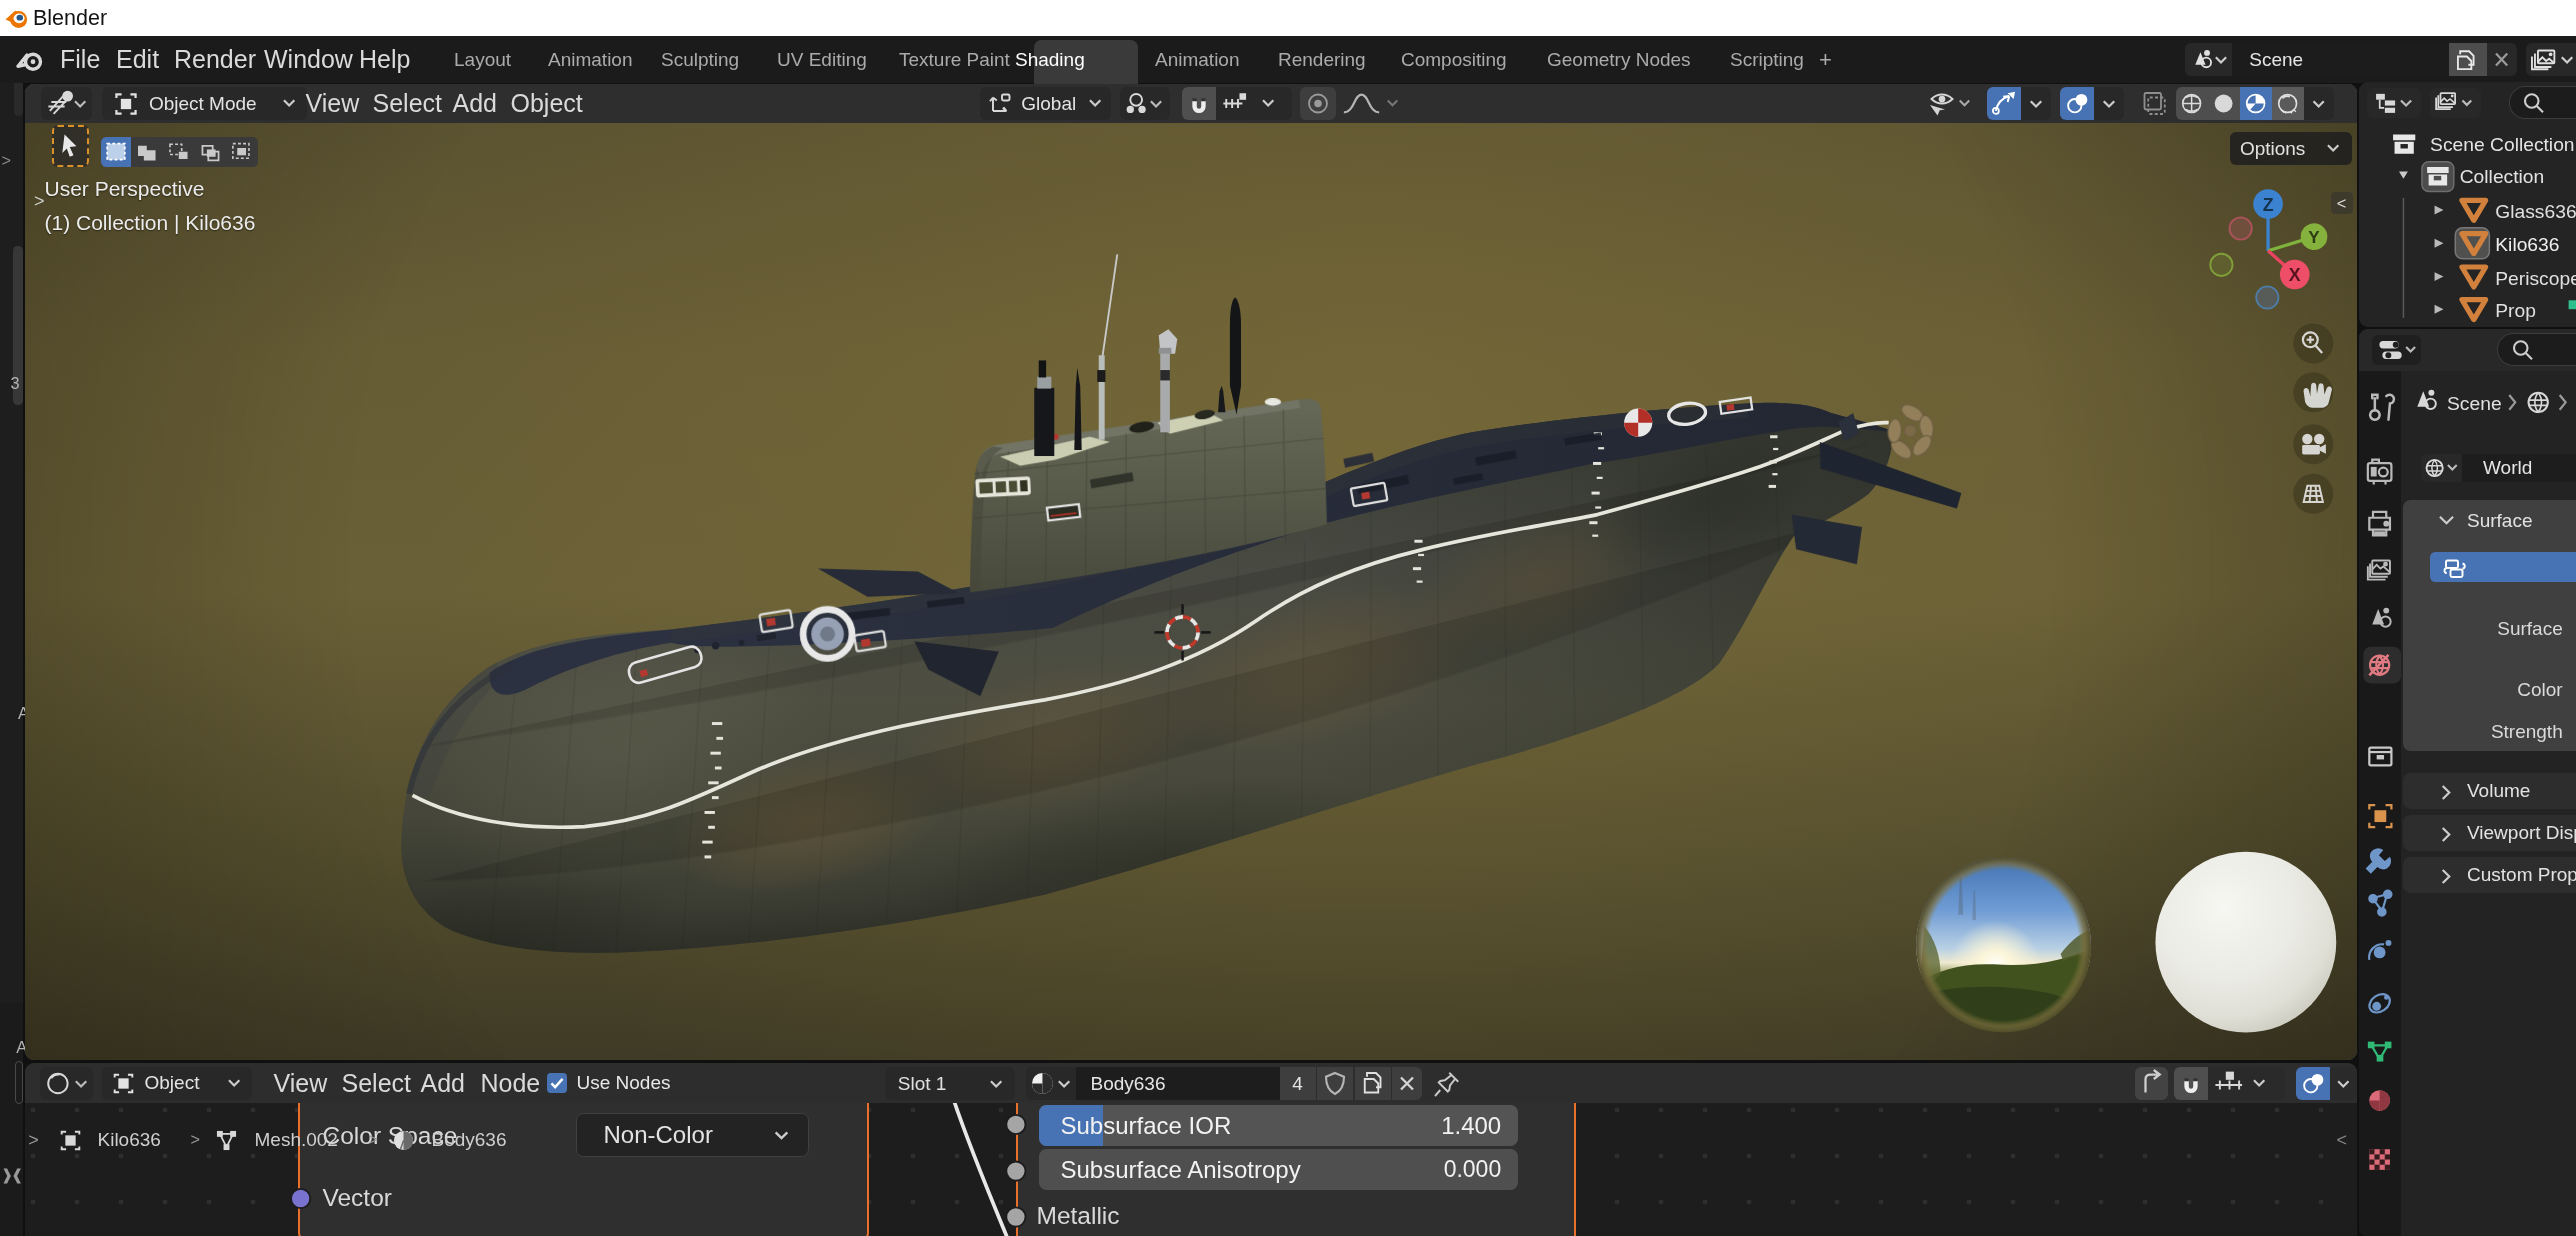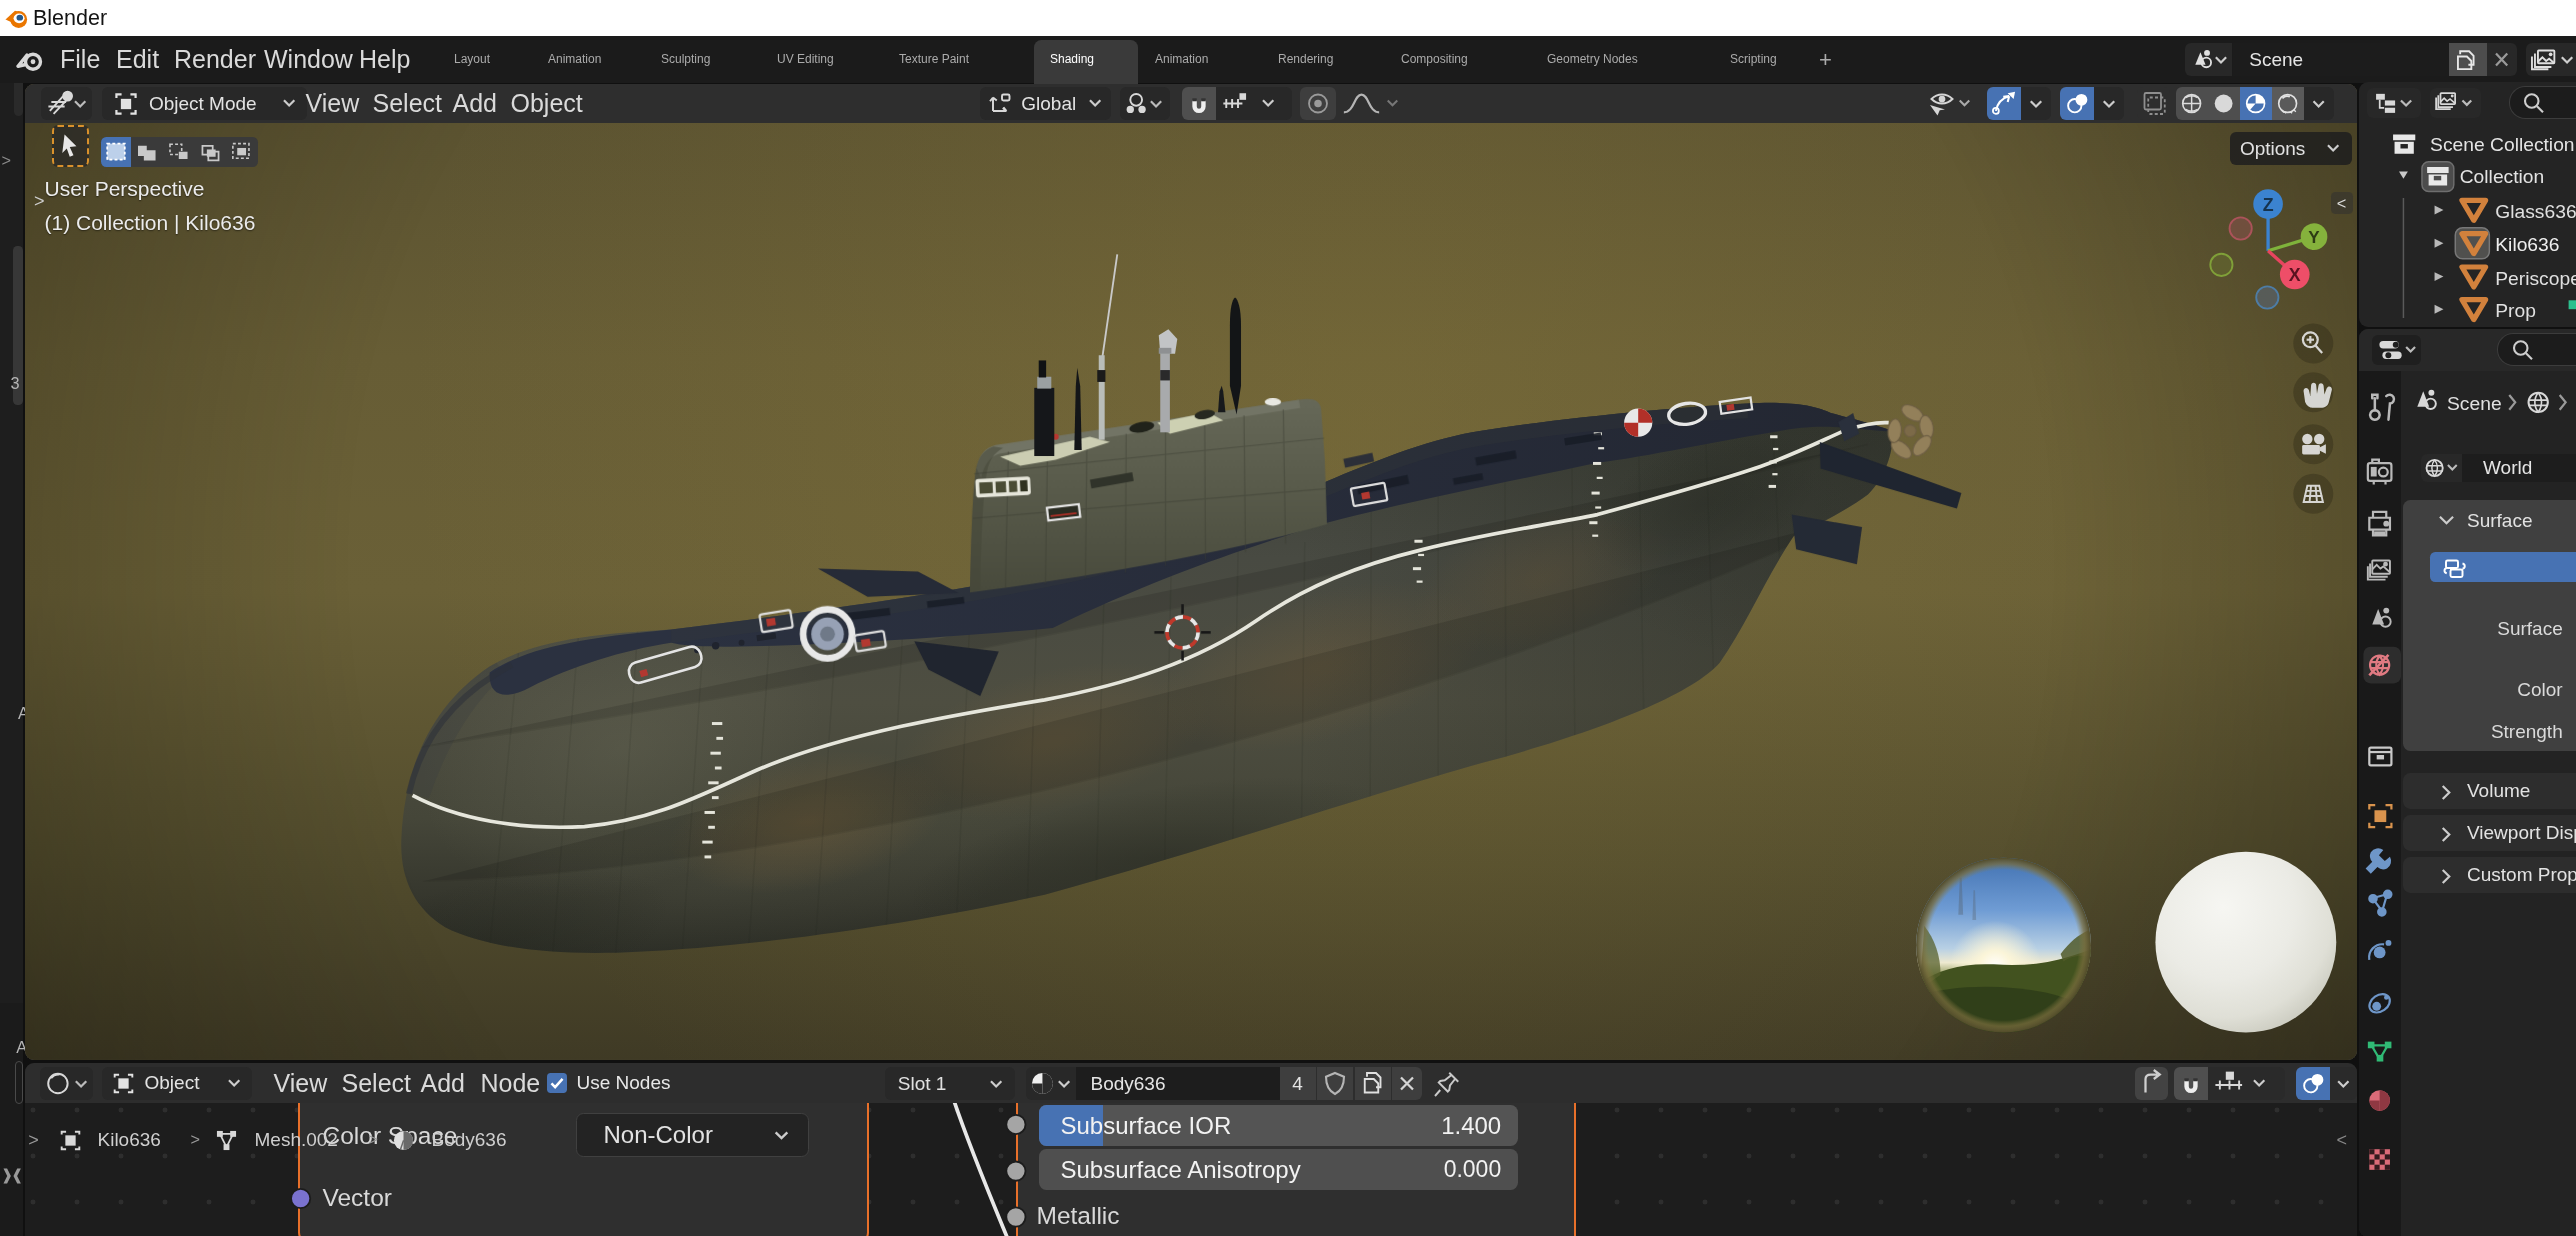--- a/index.html
+++ b/index.html
@@ -7,21 +7,21 @@
 #app{position:relative;width:2576px;height:1237px;overflow:hidden;background:#101010;
   font-family:"Liberation Sans",sans-serif;color:#d8d8d8;}
 .abs{position:absolute;}
 .row{display:flex;align-items:center;}
 
 #titlebar{left:0;top:0;width:2576px;height:36px;background:#ffffff;color:#111;}
 #titlebar .t{position:absolute;left:33px;top:6px;font-size:21.5px;color:#141414;}
 
 #menubar{left:0;top:36px;width:2576px;height:47px;background:#1b1b1b;}
 .menutext{position:absolute;top:0;height:47px;line-height:47px;font-size:25px;color:#dadada;}
-.tabtext{position:absolute;top:0;height:47px;line-height:47px;font-size:12px;color:#ababab;}
+.tabtext{position:absolute;top:0;height:47px;line-height:47px;font-size:19px;color:#ababab;}
 .tabactive{position:absolute;top:3.7px;height:44px;background:#3a3a3a;border-radius:7.4px 7.4px 0 0;}
 
 .btn{position:absolute;background:#282828;border-radius:6px;}
 
 #leftsliver{left:0;top:83px;width:23px;height:1154px;background:#1e1e1e;}
 #viewport{left:24.5px;top:84px;width:2332px;height:976px;background:#555;border-radius:9px;overflow:hidden;}
 #shader{left:24.5px;top:1063px;width:2332px;height:174px;background:#1d1d1d;border-radius:9px 9px 0 0;overflow:hidden;}
 #outliner{left:2359px;top:82px;width:217px;height:245px;background:#242424;border-radius:9px 0 0 9px;overflow:hidden;}
 #props{left:2359px;top:329px;width:217px;height:908px;background:#232323;border-radius:9px 0 0 9px;overflow:hidden;}
 </style>
@@ -50,21 +50,21 @@
     <div class="menutext" style="left:116px">Edit</div>
     <div class="menutext" style="left:174px">Render</div>
     <div class="menutext" style="left:264px">Window</div>
     <div class="menutext" style="left:359px">Help</div>
     <div class="tabtext" style="left:454px">Layout</div>
     <div class="tabtext" style="left:548px">Animation</div>
     <div class="tabtext" style="left:661px">Sculpting</div>
     <div class="tabtext" style="left:777px">UV Editing</div>
     <div class="tabtext" style="left:899px">Texture Paint</div>
     <div class="tabactive" style="left:1034px;width:104px"></div>
-    <div class="tabtext" style="left:1050px;color:#ffffff">Shading</div>
+    <div class="tabtext" style="left:1015px;color:#ffffff">Shading</div>
     <div class="tabtext" style="left:1155px">Animation</div>
     <div class="tabtext" style="left:1278px">Rendering</div>
     <div class="tabtext" style="left:1401px">Compositing</div>
     <div class="tabtext" style="left:1547px">Geometry Nodes</div>
     <div class="tabtext" style="left:1730px">Scripting</div>
     <div class="tabtext" style="left:1819px;font-size:22px">+</div>
 
     <div class="btn" style="left:2185px;top:7.4px;width:47px;height:33px;border-radius:6px 0 0 6px">
       <svg width="47" height="33" viewBox="0 0 64 44">
         <path d="M14 29 L21 12 L28 29 Z" fill="#e0e0e0"></path>

